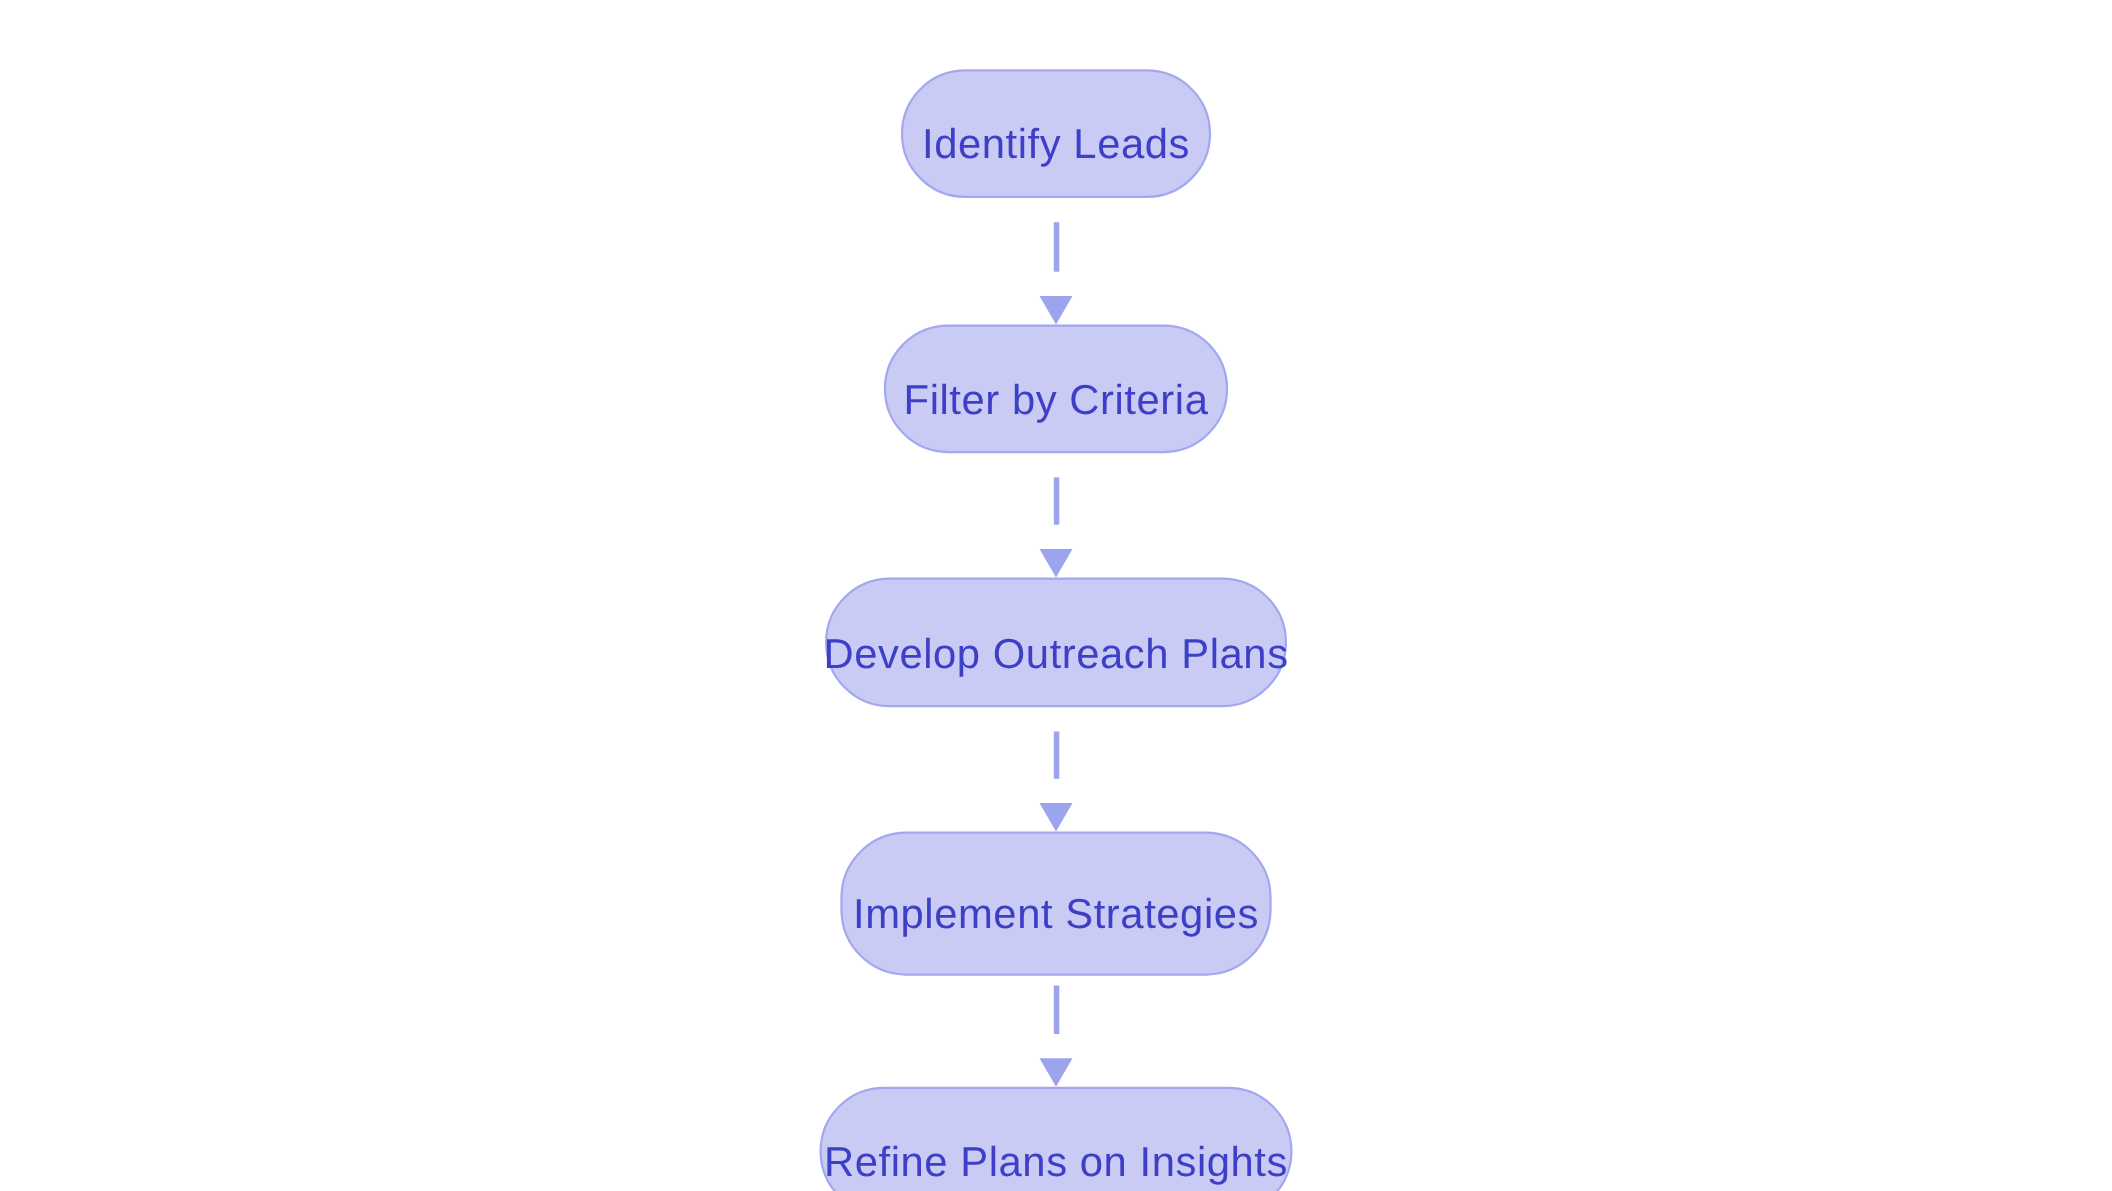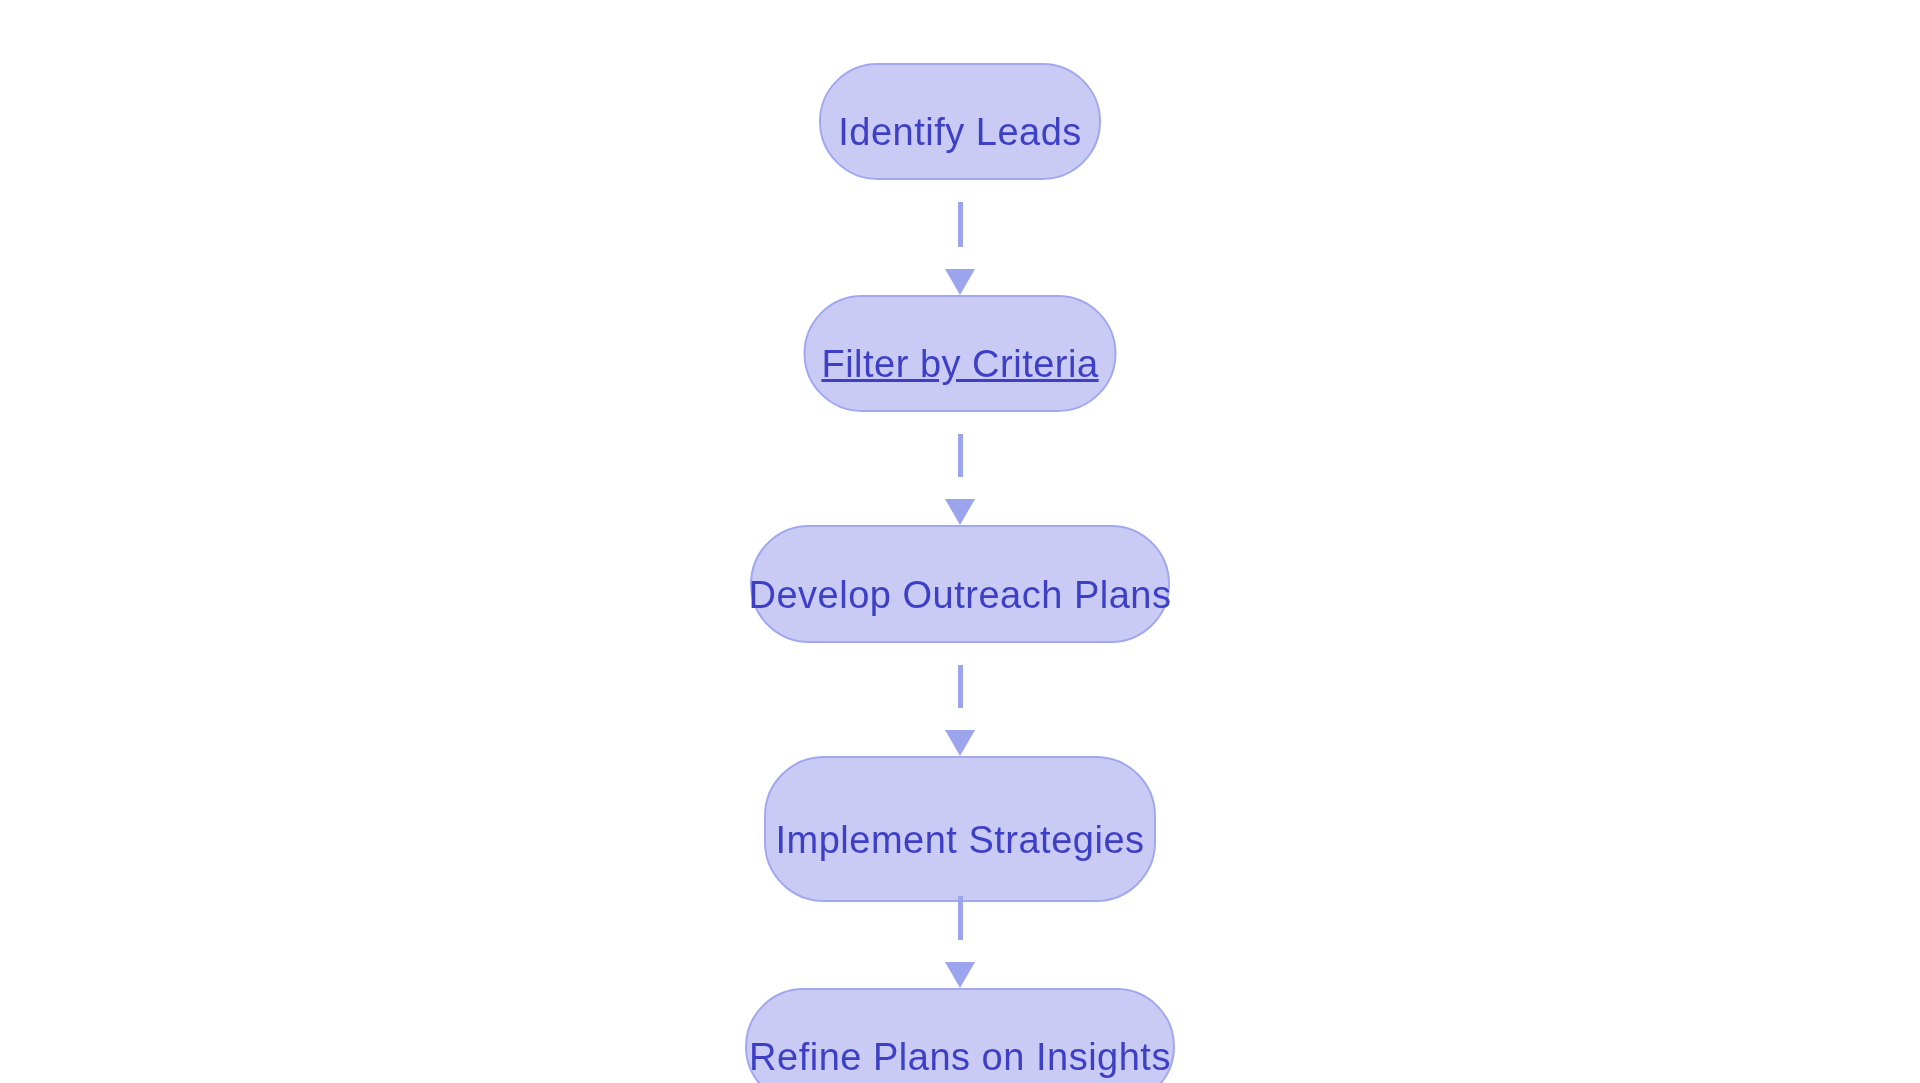--- a/index.html
+++ b/index.html
@@ -30,23 +30,23 @@
     display: flex;
     align-items: center;
     justify-content: center;
     color: var(--node-text);
     font-size: 38px;
     letter-spacing: 0.5px;
     white-space: nowrap;
     cursor: default;
   }
   .node-1 { top: 19px;  width: 282px; }
-  .node-2 { top: 251px; width: 313px; text-decoration: underline; }
+  .node-2 { top: 251px; width: 313px; }
   .node-3 { top: 481px; width: 420px; height: 118px; }
-  .node-4 { top: 712px; width: 392px; height: 146px; }
+  .node-4 { top: 712px; width: 392px; height: 131px; }
   .node-5 { top: 944px; width: 430px; }
 
   .edge {
     position: absolute;
     left: 50%;
     transform: translateX(-50%);
     width: 30px;
     display: flex;
     flex-direction: column;
     align-items: center;

